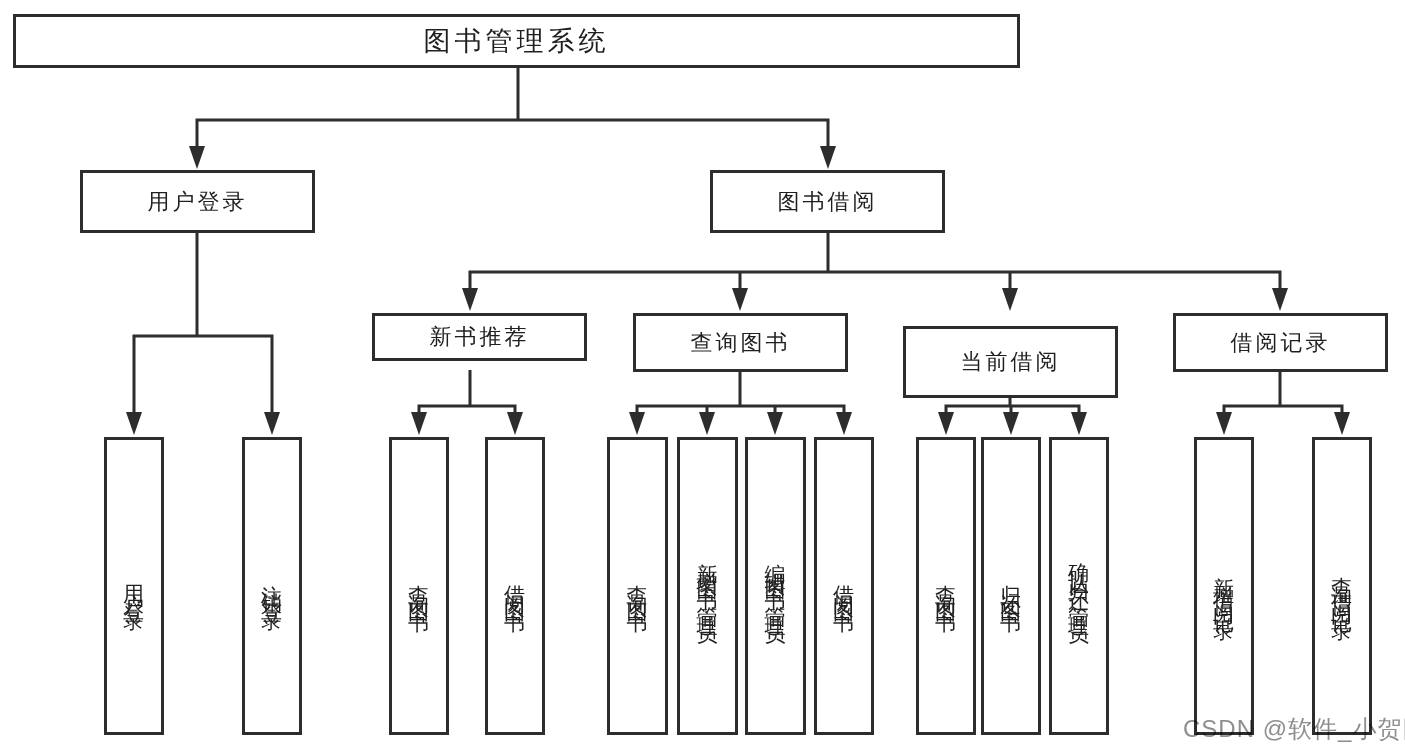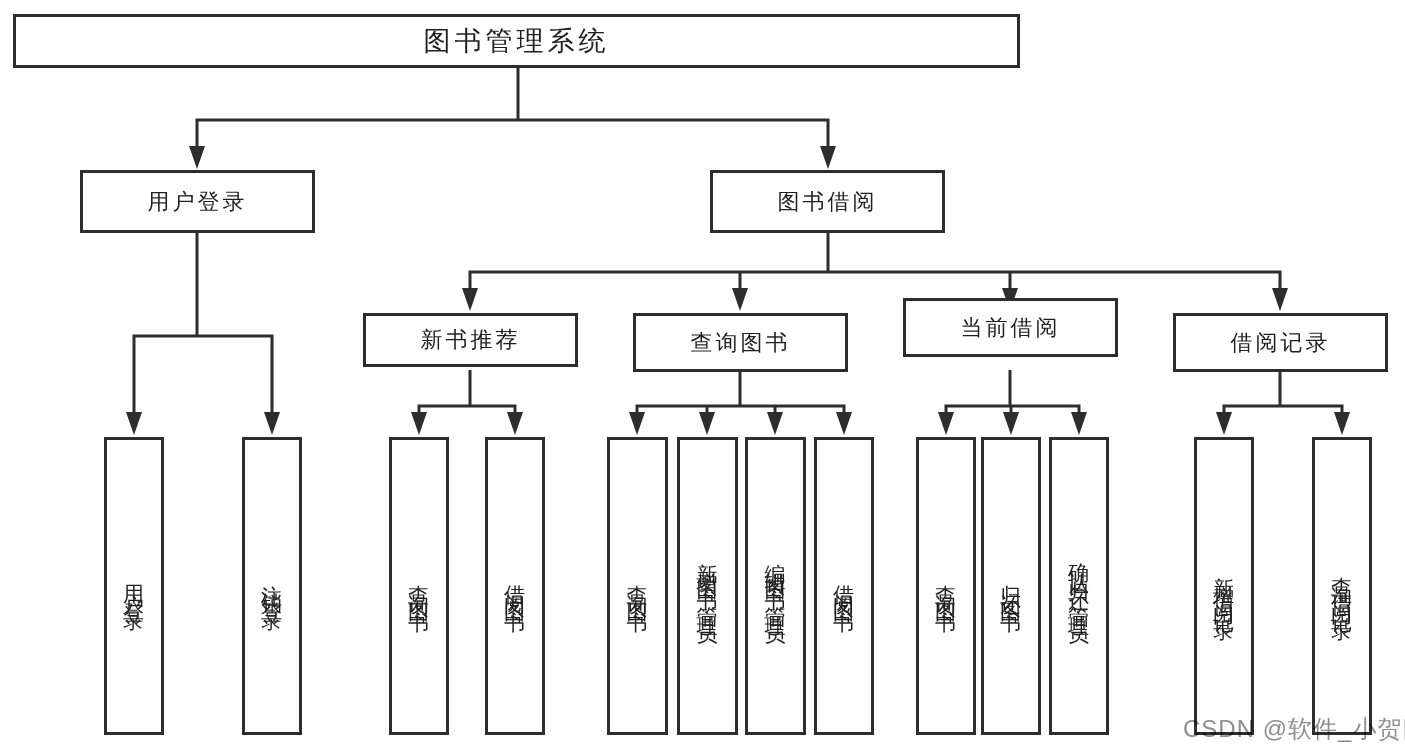--- a/index.html
+++ b/index.html
@@ -89,23 +89,23 @@
       <polygon points="1216,412 1232,412 1224,435"></polygon>
       <polygon points="1334,412 1350,412 1342,435"></polygon>
     </g>
   </svg>
 
   <div class="box h root" style="left:13px;top:14px;width:1007px;height:54px">图书管理系统</div>
 
   <div class="box h" style="left:80px;top:170px;width:235px;height:63px">用户登录</div>
   <div class="box h" style="left:710px;top:170px;width:235px;height:63px">图书借阅</div>
 
-  <div class="box h" style="left:363px;top:313px;width:215px;height:54px">新书推荐</div>
+  <div class="box h" style="left:372px;top:313px;width:215px;height:48px">新书推荐</div>
   <div class="box h" style="left:633px;top:313px;width:215px;height:59px">查询图书</div>
-  <div class="box h" style="left:903px;top:298px;width:215px;height:59px">当前借阅</div>
+  <div class="box h" style="left:903px;top:326px;width:215px;height:72px">当前借阅</div>
   <div class="box h" style="left:1173px;top:313px;width:215px;height:59px">借阅记录</div>
 
   <div class="box v" style="left:104px;top:437px;width:60px;height:298px">用户登录</div>
   <div class="box v" style="left:242px;top:437px;width:60px;height:298px">注销登录</div>
 
   <div class="box v" style="left:389px;top:437px;width:60px;height:298px">查询图书</div>
   <div class="box v" style="left:485px;top:437px;width:60px;height:298px">借阅图书</div>
 
   <div class="box v" style="left:607px;top:437px;width:61px;height:298px">查询图书</div>
   <div class="box v" style="left:677px;top:437px;width:61px;height:298px">新增图书（管理员）</div>

